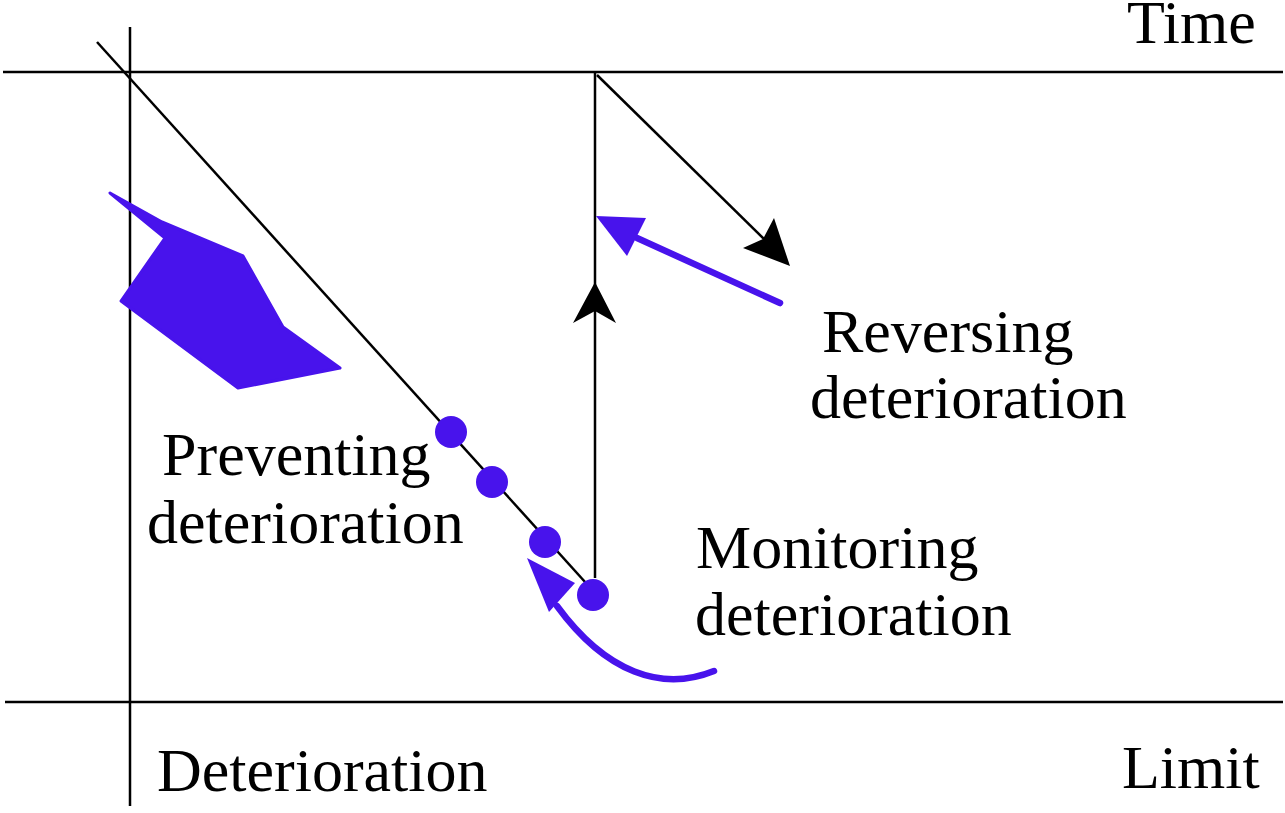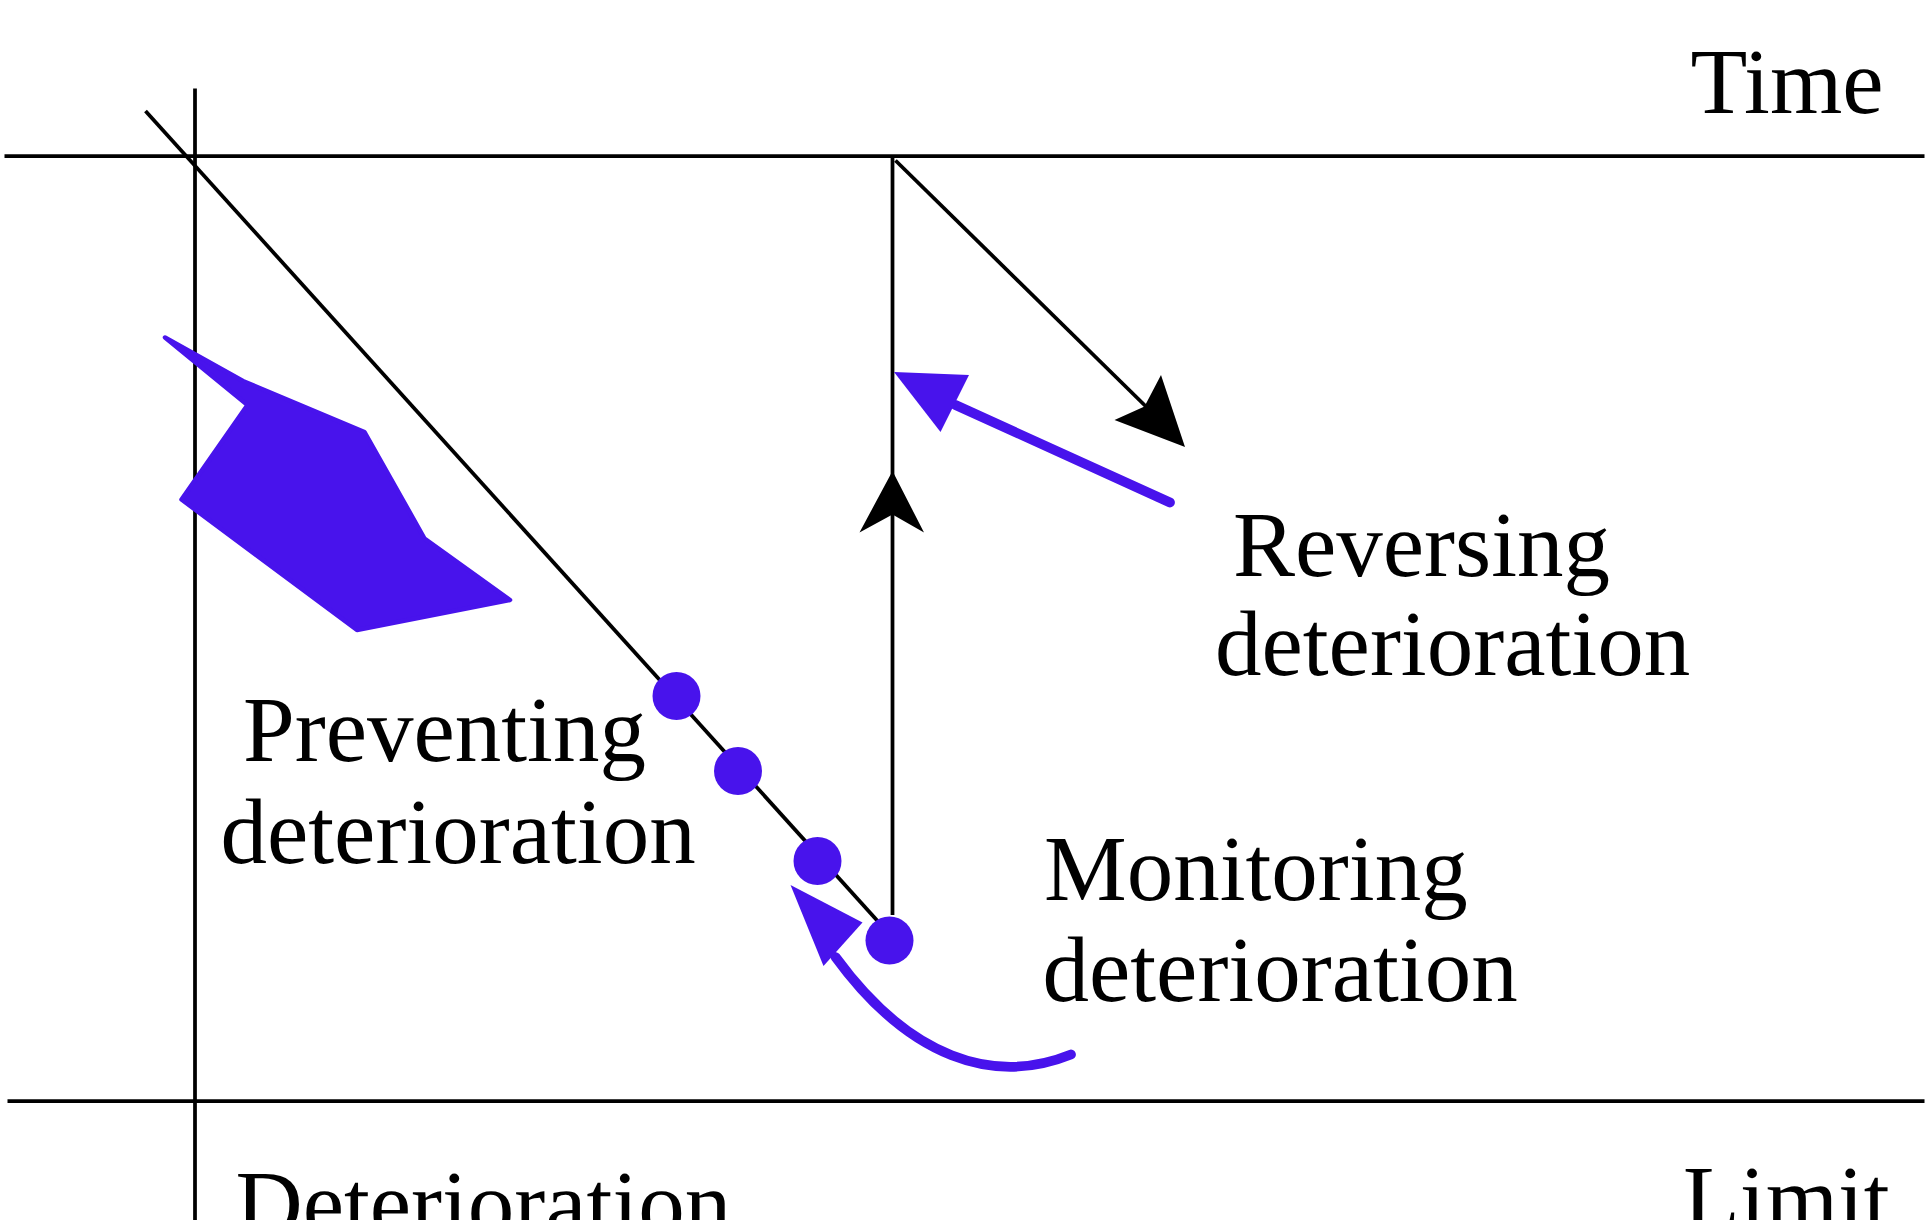--- a/index.html
+++ b/index.html
@@ -8,21 +8,20 @@
     width: 1285px;
     height: 813px;
     background: var(--bg, #ffffff);
     overflow: hidden;
   }
   #stage {
     position: absolute;
     left: 0; top: 0;
     width: 1285px;
     height: 605px;
-    margin-top: 32px;
   }
   svg text {
     font-family: "Liberation Serif", "DejaVu Serif", serif;
     font-size: 62px;
     fill: var(--line-black, #000000);
   }
   .black-stroke { stroke: var(--line-black, #000000); fill: none; }
   .black-fill   { fill: var(--line-black, #000000); stroke: none; }
   .blue-stroke  { stroke: var(--accent-blue, #4813ec); fill: none; }
   .blue-fill    { fill: var(--accent-blue, #4813ec); stroke: none; }

